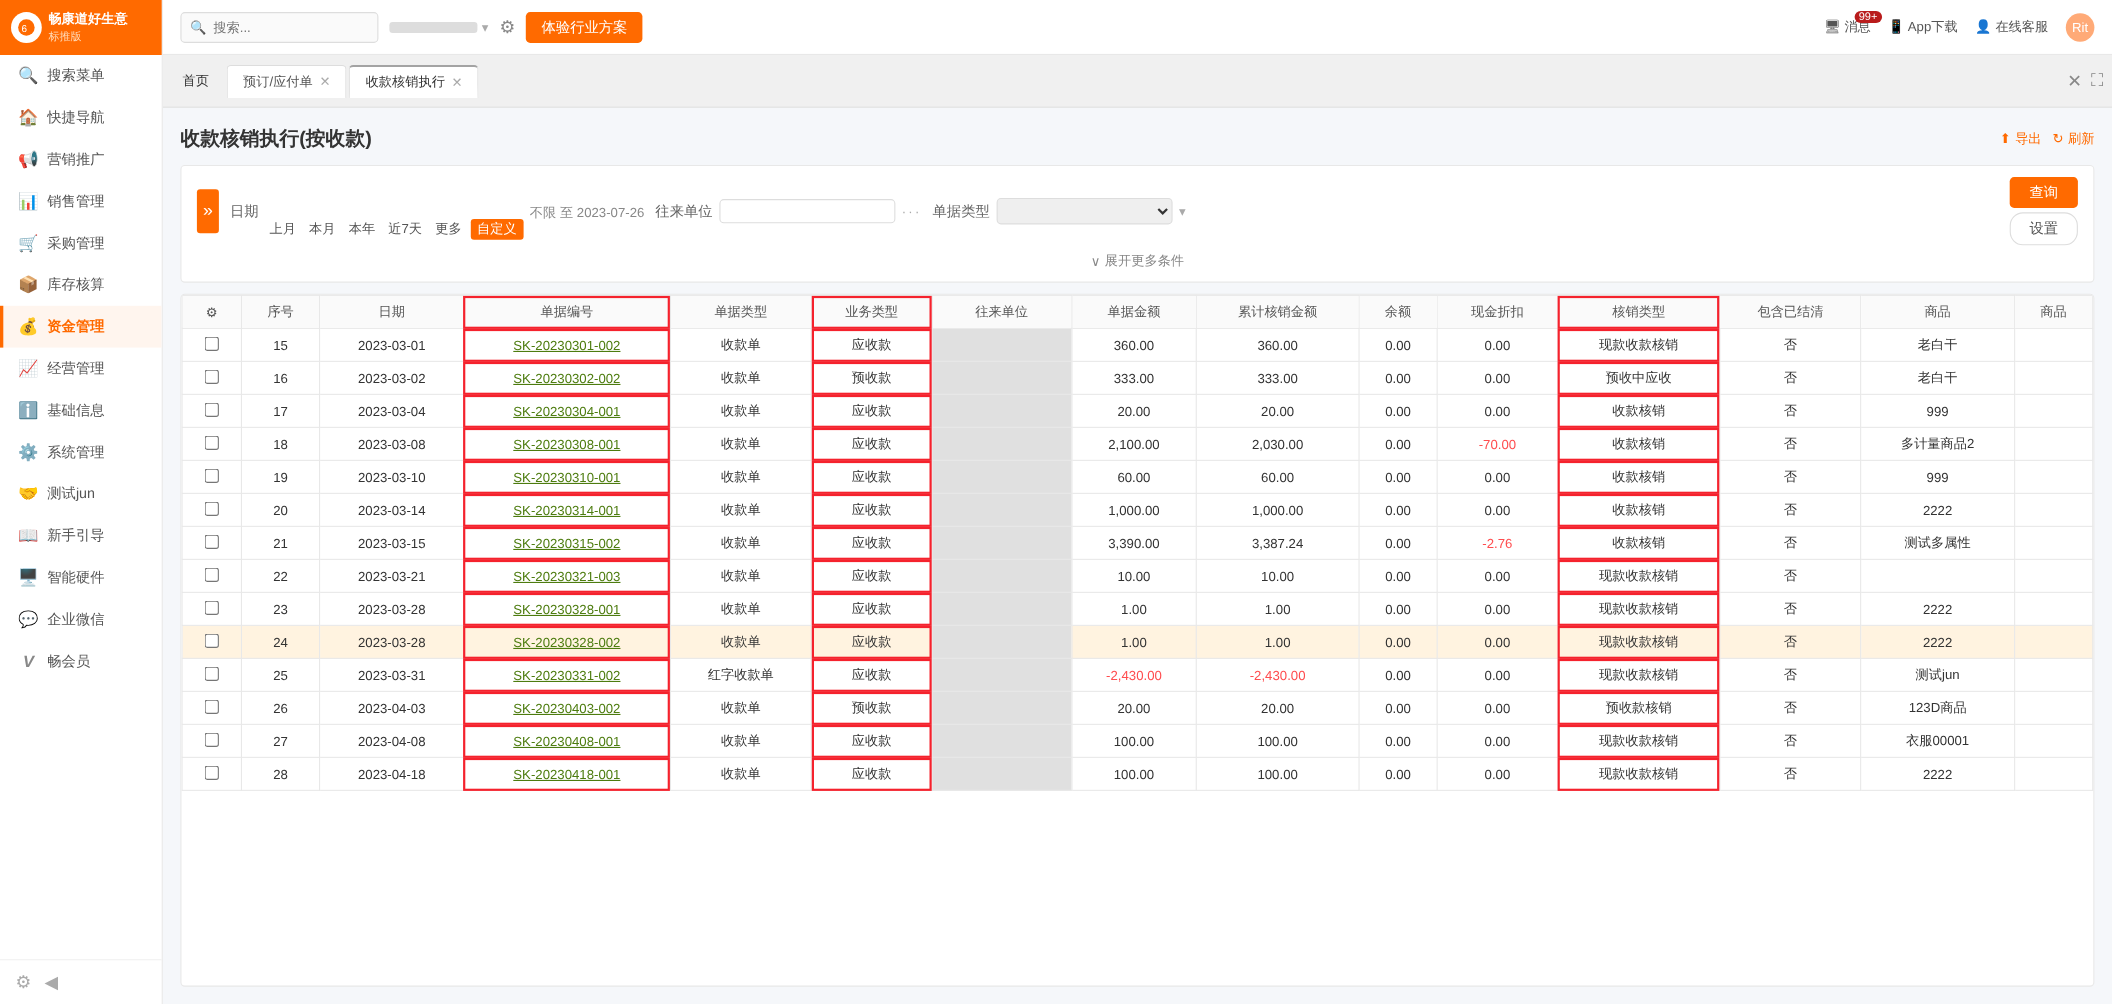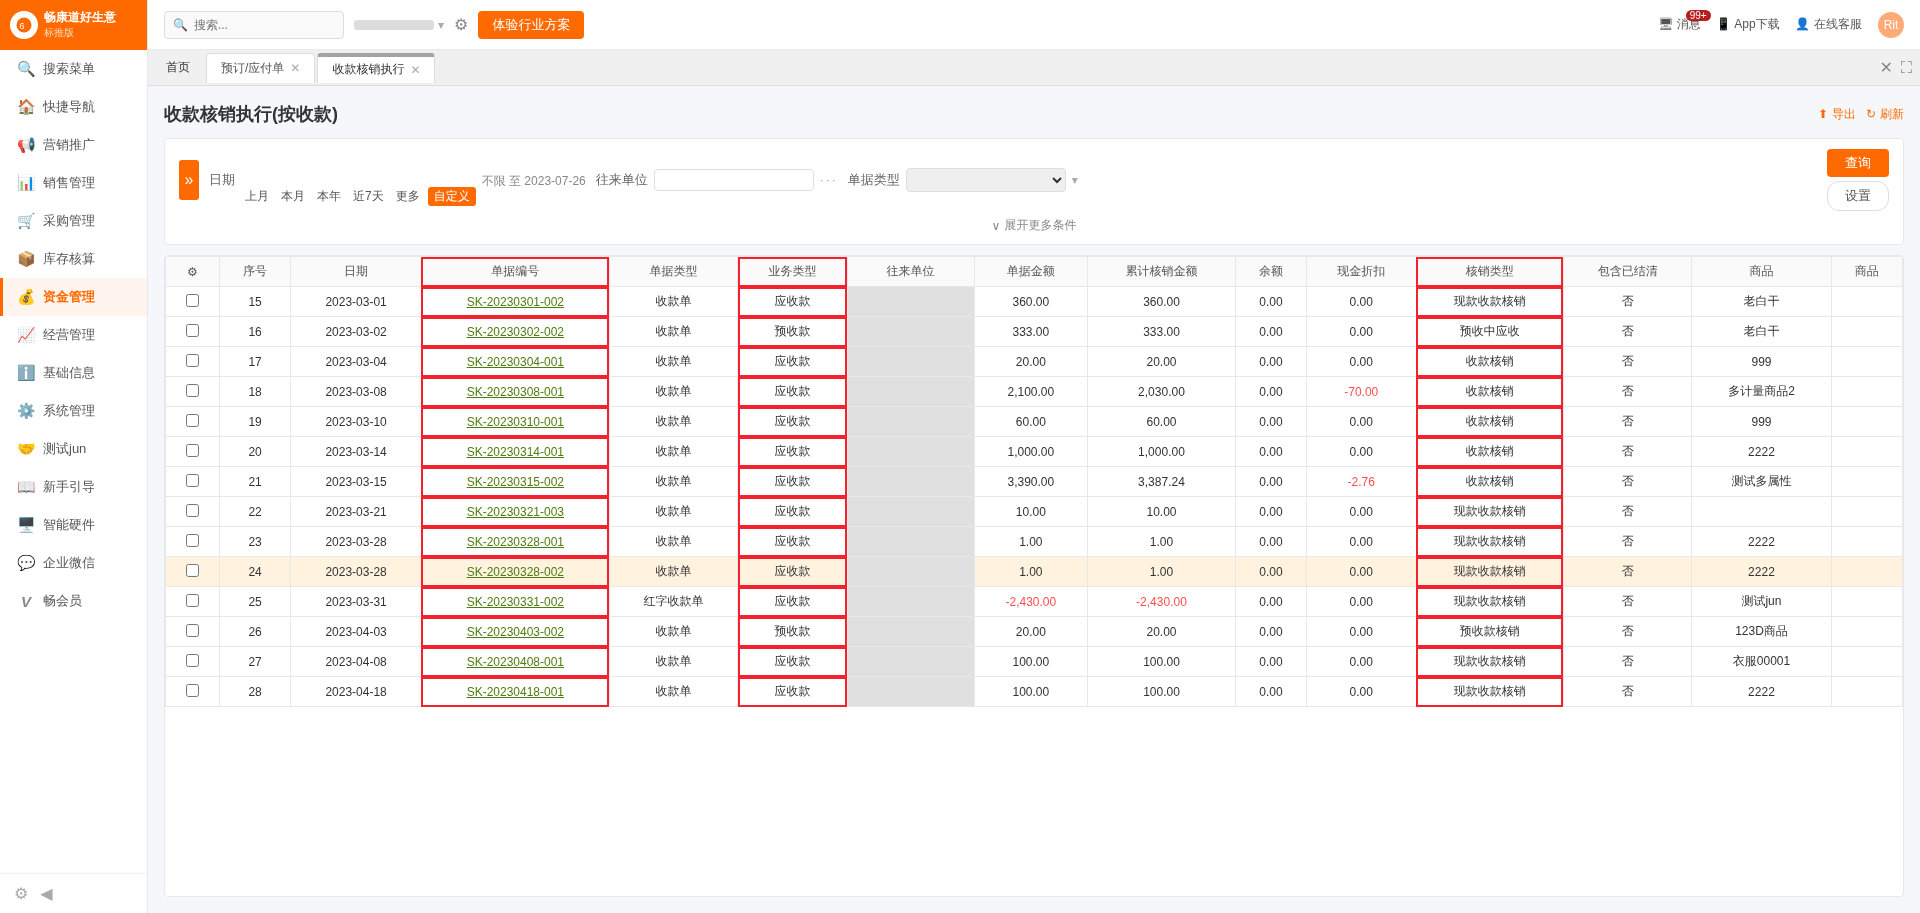--- a/index.html
+++ b/index.html
@@ -32,23 +32,23 @@
     .topbar-solution-btn { background: #ff6a00; color: #fff; border: none; padding: 5px 14px; border-radius: 4px; cursor: pointer; font-size: 13px; }
     .topbar-spacer { flex: 1; }
     .topbar-right { display: flex; align-items: center; gap: 16px; color: #555; font-size: 13px; }
     .topbar-msg { position: relative; cursor: pointer; }
     .topbar-badge { position: absolute; top: -6px; right: -10px; background: #b91c1c; color: #fff; font-size: 10px; border-radius: 10px; padding: 0 4px; }
     .topbar-app { cursor: pointer; }
     .topbar-service { cursor: pointer; }
     .topbar-avatar { width: 26px; height: 26px; background: #ffccaa; border-radius: 50%; cursor: pointer; }
 
     
-    .tabs { display: flex; align-items: center; background: #f0f0f0; border-bottom: 1px solid #ddd; height: 36px; padding: 0 4px; gap: 2px; }
+    .tabs { display: flex; align-items: center; background: #f0f0f0; border-bottom: 1px solid #ddd; height: 48px; padding: 0 4px; gap: 2px; }
     .tab { display: flex; align-items: center; gap: 6px; padding: 0 14px; height: 30px; background: #fff; border-radius: 4px 4px 0 0; border: 1px solid #ddd; border-bottom: none; cursor: pointer; font-size: 13px; color: #555; }
-    .tab.active { background: #fff; color: #333; font-weight: 500; border-top: 4px solid #a3a3a3; }
+    .tab.active { background: #fff; color: #333; font-weight: 500; border-top: 2px solid #a3a3a3; }
     .tab-home { background: transparent; border: none; color: #333; font-size: 13px; }
     .tab-close { color: #aaa; font-size: 12px; cursor: pointer; }
     .tabs-spacer { flex: 1; }
     .tabs-actions { display: flex; align-items: center; gap: 8px; padding-right: 4px; }
     .tabs-action-btn { color: #888; cursor: pointer; font-size: 16px; }
 
     
     .content { flex: 1; overflow: hidden; display: flex; flex-direction: column; padding: 16px; background: #f5f7fa; }
     .page-header { display: flex; align-items: center; justify-content: space-between; margin-bottom: 12px; }
     .page-title { font-size: 18px; font-weight: bold; color: #333; }

